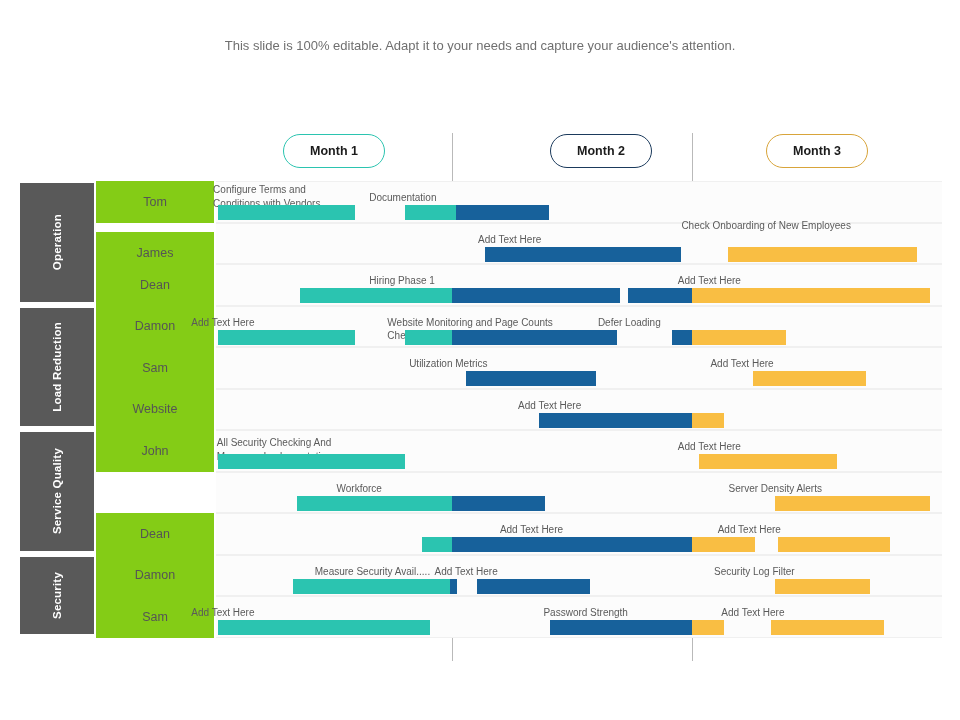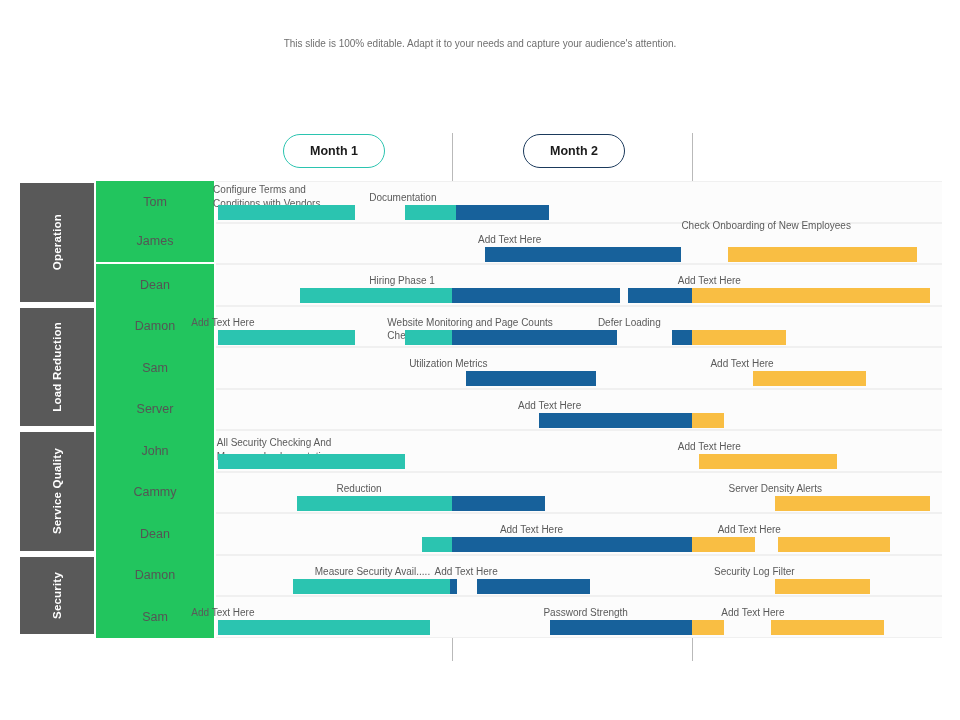--- a/index.html
+++ b/index.html
@@ -23,21 +23,21 @@
   }
   .slide-title {
     font-size: 26px;
     font-weight: bold;
     color: #1b1b1b;
     letter-spacing: -0.2px;
     margin: 0;
     line-height: 1.1;
   }
   .slide-subtitle {
-    font-size: 10px;
+    font-size: 13px;
     color: #6f6f6f;
     margin: 14px 0 0 0;
     font-weight: normal;
   }
 
   
   .chart-area {
     position: absolute;
     left: 0;
     top: 0;
@@ -97,21 +97,21 @@
 
   .person-cell {
     position: absolute;
     left: 96px;
     width: 118px;
     display: flex;
     align-items: center;
     justify-content: center;
     font-size: 12.5px;
     color: #555555;
-    background: #22c55e;
+    background: #84cc16;
     pointer-events: auto;
   }
 
   
   .row-band {
     position: absolute;
     left: 216px;
     width: 726px;
     background: #fcfcfc;
     border-top: 1px solid #f0f0f0;
@@ -144,37 +144,40 @@
 
 <div class="slide-header">
   <p class="slide-subtitle">This slide is 100% editable. Adapt it to your needs and capture your audience's attention.</p>
 </div>
 
 <div class="chart-area">
   <div class="chart-inner" id="chart-inner">
       <div class="month-pill" style="left: 283px; top: 134px; border-color: rgb(43, 196, 176);">
         <span>Month 1</span>
       </div>
-      <div class="month-pill" style="left: 523px; top: 134px; border-color: rgb(27, 58, 92); justify-content: center;">
+      <div class="month-pill" style="left: 550px; top: 134px; border-color: rgb(27, 58, 92); justify-content: center;">
         <span>Month 2</span>
+      </div>
+      <div class="month-pill" style="left: 766px; top: 134px; border-color: rgb(216, 164, 58);">
+        <span>Month 3</span>
       </div>
       <div class="divider" style="left: 452px; background: rgb(185, 185, 185);"></div>
       <div class="divider" style="left: 692px; background: rgb(185, 185, 185);"></div>
       <div class="row-band" style="top: 181px; height: 41.5px;"></div>
       <div class="person-cell" style="top: 181px; height: 41.5px;">
         <span>Tom</span>
       </div>
       <div class="bar-label" style="left: 213.12px; width: 180px; top: 183px;">Configure Terms and
 Conditions with Vendors</div>
       <div class="bar-label" style="left: 369.21px; width: 180px; top: 191px;">Documentation</div>
       <div class="bar teal" style="left: 218.178px; width: 136.488px; top: 205px;"></div>
       <div class="bar teal" style="left: 405.486px; width: 50.094px; top: 205px;"></div>
       <div class="bar blue" style="left: 455.58px; width: 93.654px; top: 205px;"></div>
       <div class="row-band" style="top: 222.5px; height: 41.5px;"></div>
-      <div class="person-cell" style="top: 220px; height: 41.5px;">
+      <div class="person-cell" style="top: 232px; height: 41.5px;">
         <span>James</span>
       </div>
       <div class="bar-label" style="left: 478.11px; width: 180px; top: 232.5px;">Add Text Here</div>
       <div class="bar-label" style="left: 681.39px; width: 180px; top: 219px;">Check Onboarding of New Employees</div>
       <div class="bar blue" style="left: 484.62px; width: 196.02px; top: 246.5px;"></div>
       <div class="bar amber" style="left: 727.83px; width: 188.76px; top: 246.5px;"></div>
       <div class="row-band" style="top: 264px; height: 41.5px;"></div>
       <div class="person-cell" style="top: 264px; height: 41.5px;">
         <span>Dean</span>
       </div>
@@ -199,39 +202,36 @@
       <div class="row-band" style="top: 347px; height: 41.5px;"></div>
       <div class="person-cell" style="top: 347px; height: 41.5px;">
         <span>Sam</span>
       </div>
       <div class="bar-label" style="left: 409.14px; width: 180px; top: 357px;">Utilization Metrics</div>
       <div class="bar-label" style="left: 710.43px; width: 180px; top: 357px;">Add Text Here</div>
       <div class="bar blue" style="left: 466.47px; width: 129.228px; top: 371px;"></div>
       <div class="bar amber" style="left: 753.24px; width: 112.53px; top: 371px;"></div>
       <div class="row-band" style="top: 388.5px; height: 41.5px;"></div>
       <div class="person-cell" style="top: 388.5px; height: 41.5px;">
-        <span>Server</span>
+        <span>Website</span>
       </div>
       <div class="bar-label" style="left: 518.04px; width: 180px; top: 398.5px;">Add Text Here</div>
       <div class="bar blue" style="left: 539.07px; width: 153.186px; top: 412.5px;"></div>
       <div class="bar amber" style="left: 692.256px; width: 31.944px; top: 412.5px;"></div>
       <div class="row-band" style="top: 430px; height: 41.5px;"></div>
       <div class="person-cell" style="top: 430px; height: 41.5px;">
         <span>John</span>
       </div>
       <div class="bar-label" style="left: 216.75px; width: 180px; top: 436px;">All Security Checking And
 Measures Implementations</div>
       <div class="bar-label" style="left: 677.76px; width: 180px; top: 440px;">Add Text Here</div>
       <div class="bar teal" style="left: 218.178px; width: 186.582px; top: 454px;"></div>
       <div class="bar amber" style="left: 698.79px; width: 137.94px; top: 454px;"></div>
       <div class="row-band" style="top: 471.5px; height: 41.5px;"></div>
-      <div class="person-cell" style="top: 471.5px; height: 41.5px;">
-        <span>Cammy</span>
-      </div>
-      <div class="bar-label" style="left: 336.54px; width: 180px; top: 481.5px;">Reduction</div>
+      <div class="bar-label" style="left: 336.54px; width: 180px; top: 481.5px;">Workforce</div>
       <div class="bar-label" style="left: 728.58px; width: 180px; top: 481.5px;">Server Density Alerts</div>
       <div class="bar teal" style="left: 297.312px; width: 154.638px; top: 495.5px;"></div>
       <div class="bar blue" style="left: 451.95px; width: 92.928px; top: 495.5px;"></div>
       <div class="bar amber" style="left: 775.02px; width: 154.638px; top: 495.5px;"></div>
       <div class="row-band" style="top: 513px; height: 41.5px;"></div>
       <div class="person-cell" style="top: 513px; height: 41.5px;">
         <span>Dean</span>
       </div>
       <div class="bar-label" style="left: 499.89px; width: 180px; top: 523px;">Add Text Here</div>
       <div class="bar-label" style="left: 717.69px; width: 180px; top: 523px;">Add Text Here</div>

